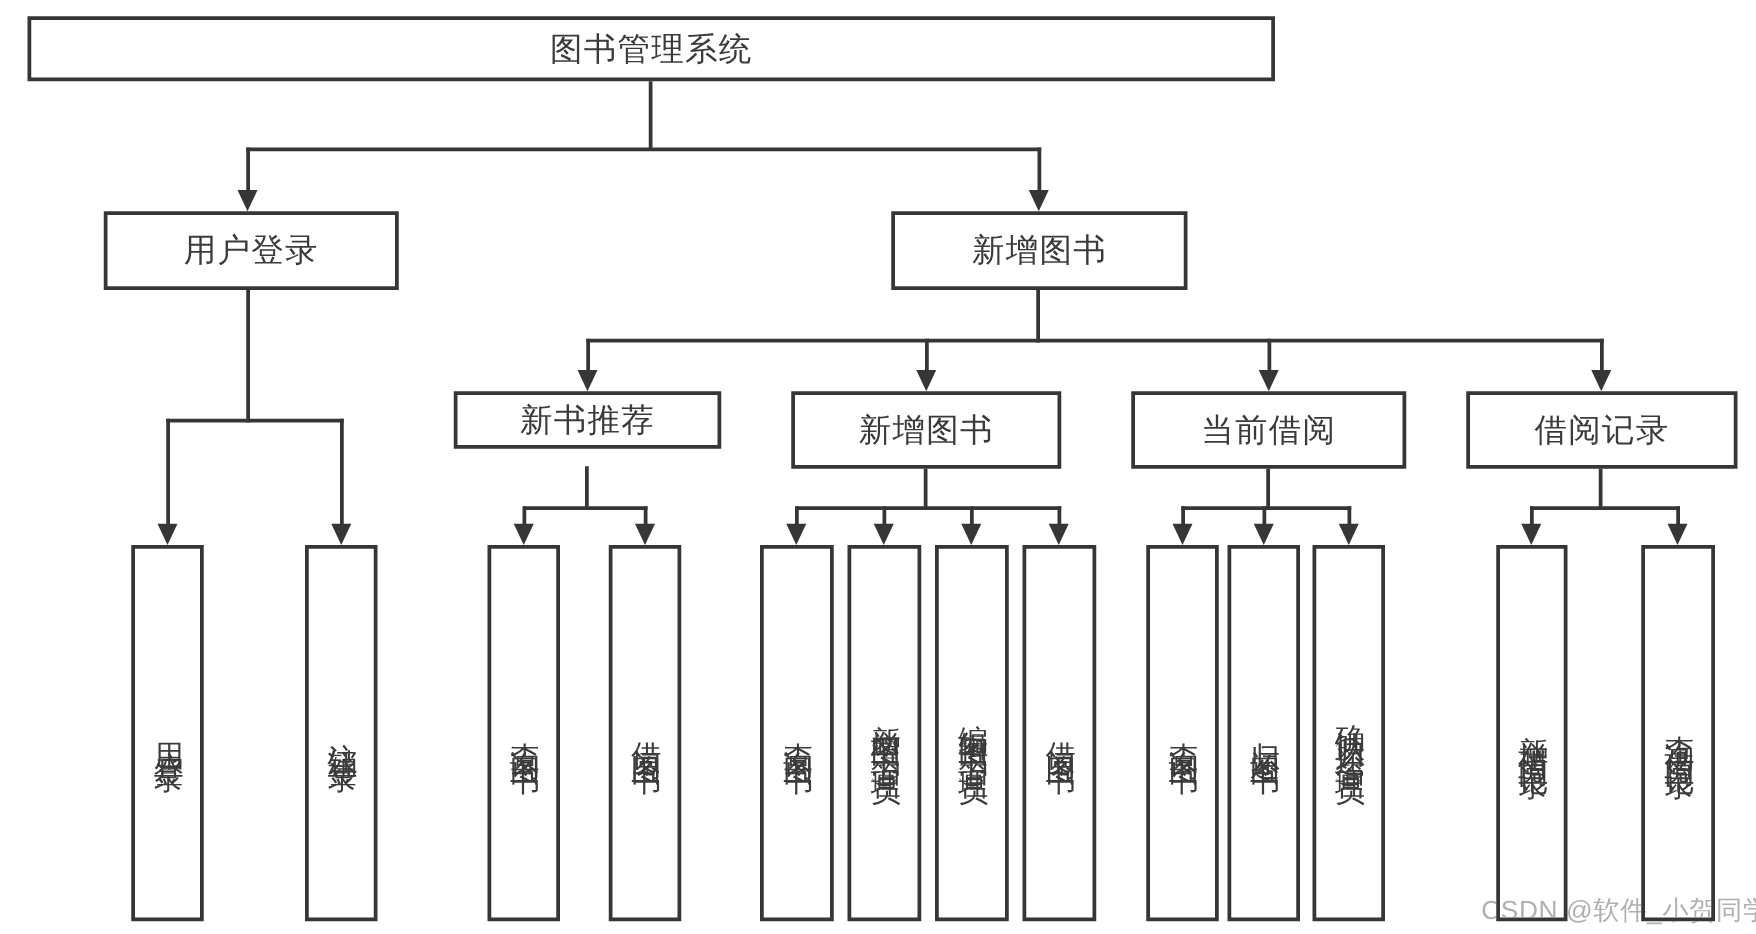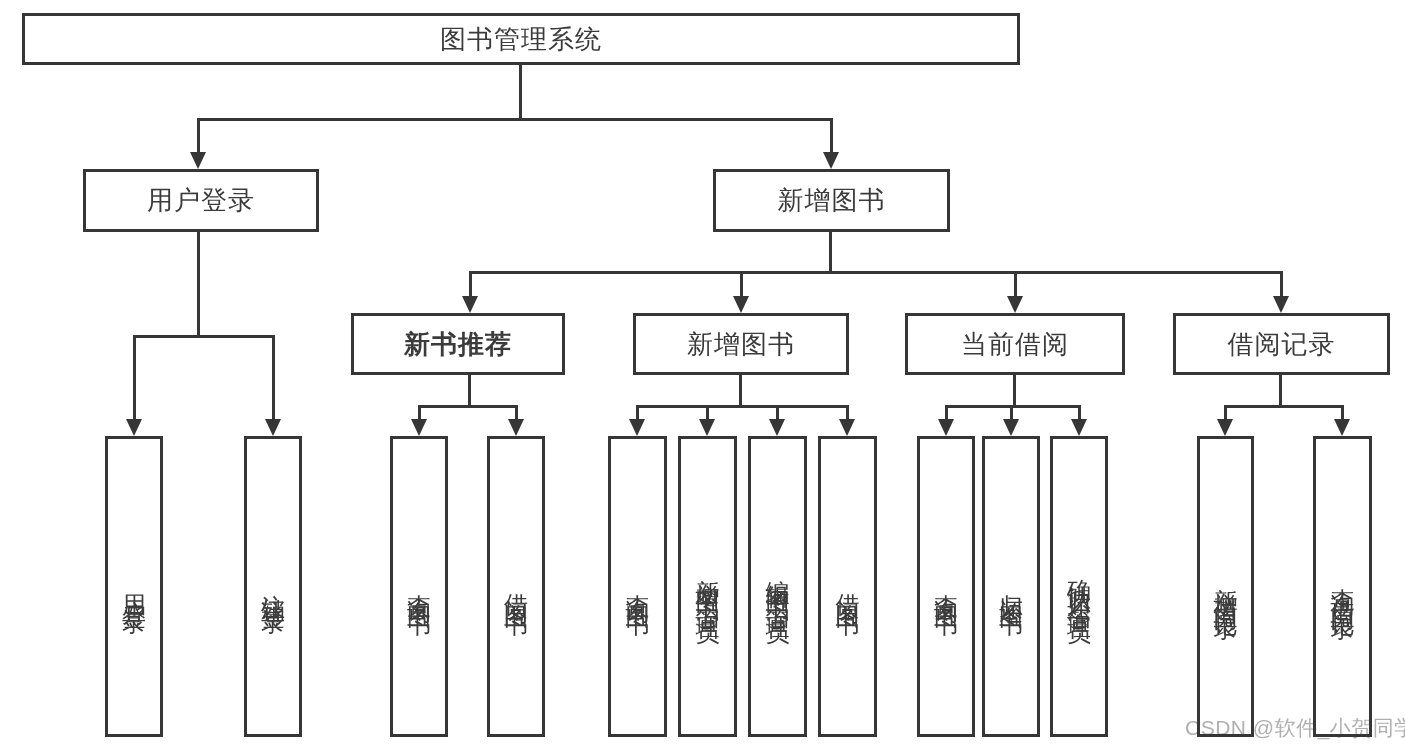--- a/index.html
+++ b/index.html
@@ -115,21 +115,21 @@
     <span>图书管理系统</span>
   </div>
 
   <div class="box" style="left:83px;top:169px;width:236px;height:63px;">
     <span>用户登录</span>
   </div>
   <div class="box" style="left:713px;top:169px;width:237px;height:63px;">
     <span>新增图书</span>
   </div>
 
-  <div class="box" style="left:351px;top:313px;width:214px;height:62px;font-weight:bold;">
+  <div class="box" style="left:363px;top:313px;width:214px;height:46px;">
     <span>新书推荐</span>
   </div>
   <div class="box" style="left:633px;top:313px;width:216px;height:62px;">
     <span>新增图书</span>
   </div>
   <div class="box" style="left:1173px;top:313px;width:217px;height:62px;">
     <span>借阅记录</span>
   </div>
   <div class="box" style="left:905px;top:313px;width:220px;height:62px;">
     <span>当前借阅</span>

